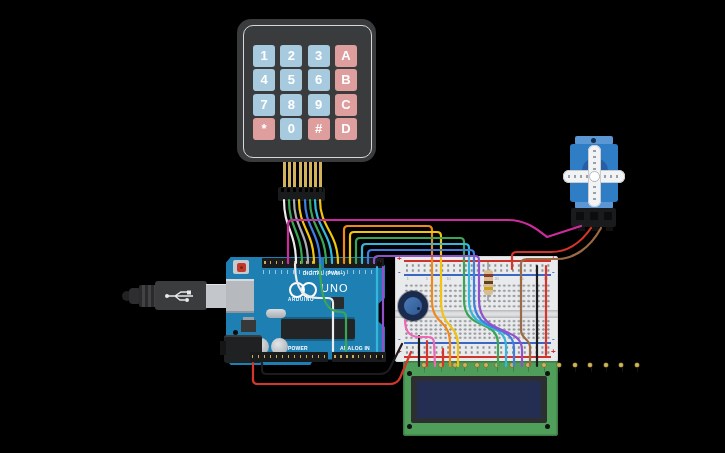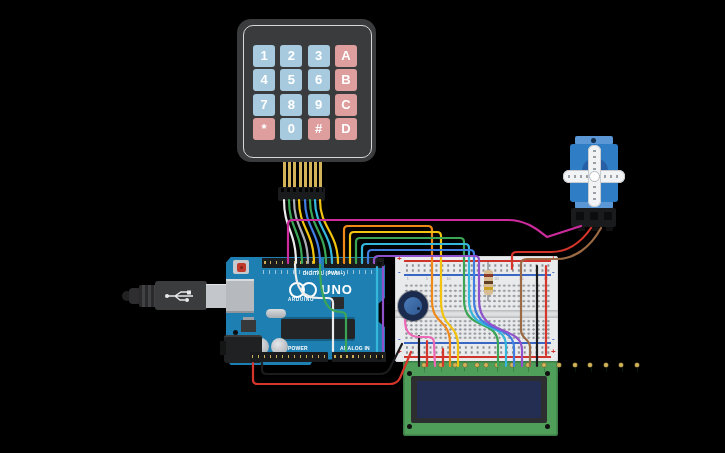--- a/index.html
+++ b/index.html
@@ -36,21 +36,21 @@
        background:repeating-linear-gradient(90deg,#fff 0 .8px,transparent .8px 6px);}
   .reset{left:233px;top:260px;width:16px;height:14px;background:#c7cbcf;border-radius:2px;}
   .reset-cap{left:237px;top:263px;width:9px;height:9px;background:#c0392b;border-radius:2px;}
   .reset-dot{left:240px;top:266px;width:3px;height:3px;background:#7e241b;border-radius:50%;}
   .usbport{left:226px;top:279px;width:28px;height:30px;background:#b6babf;
        border-top:2px solid #d8dbde;border-bottom:2px solid #8f959b;}
   .jack{left:224px;top:335px;width:38px;height:26px;background:#202123;border-radius:3px;
        border-top:2px solid #3a3c3e;}
   .jack-stub{left:220px;top:341px;width:6px;height:14px;background:#141515;}
   .logo-ring{width:12px;height:12px;border:2.5px solid #fff;border-radius:50%;}
-  .uno{color:#fff;font-size:13px;font-weight:bold;letter-spacing:1px;}
+  .uno{color:#fff;font-size:11px;font-weight:normal;letter-spacing:1px;}
   .atmega{left:281px;top:319px;width:74px;height:20px;background:#232426;border-radius:2px;
        box-shadow:0 -2px 0 rgba(0,0,0,.25),0 2px 0 rgba(0,0,0,.25);}
   .ic2{left:331px;top:297px;width:13px;height:12px;background:#2a2b2d;border-radius:1px;}
   .crystal{left:266px;top:309px;width:20px;height:9px;background:linear-gradient(#d9dcdf,#a8adb2);
        border-radius:5px;}
   .vreg{left:241px;top:320px;width:15px;height:12px;background:#36383a;}
   .vreg-tab{left:243px;top:317px;width:11px;height:4px;background:#9aa0a6;}
   .cap{width:17px;height:17px;border-radius:50%;
        background:radial-gradient(circle at 40% 35%,#e4e7ea,#9fa4a9);}
   .mhole{width:5px;height:5px;border-radius:50%;background:#0e0f10;}

